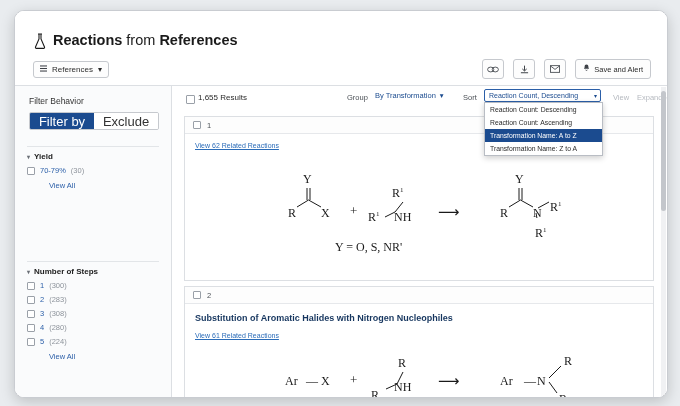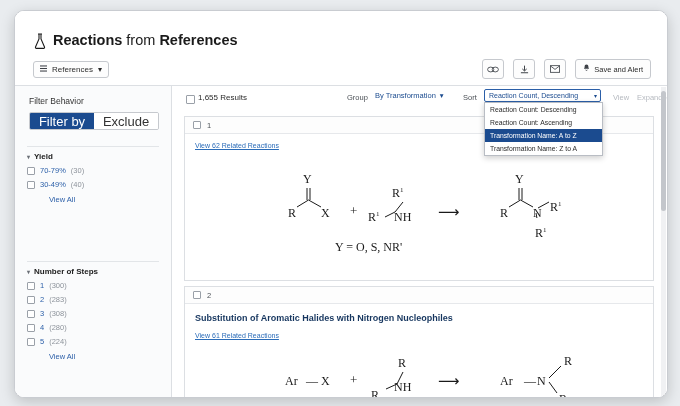--- a/index.html
+++ b/index.html
@@ -466,25 +466,20 @@
 
       <div class="facet" style="top:60px;">
         <div class="facet-head">
           <span class="caret">▾</span>
           <span>Yield</span>
         </div>
         <div class="facet-item">
           <span class="cbox"></span>
           <span>70-79%</span>
           <span class="count">(30)</span>
-        </div>
-        <div class="facet-item">
-          <span class="cbox"></span>
-          <span>30-49%</span>
-          <span class="count">(40)</span>
         </div>
         <div class="view-all">View All</div>
       </div>
 
       <div class="facet" style="top:175px;">
         <div class="facet-head">
           <span class="caret">▾</span>
           <span>Number of Steps</span>
         </div>
         <div class="facet-item">

